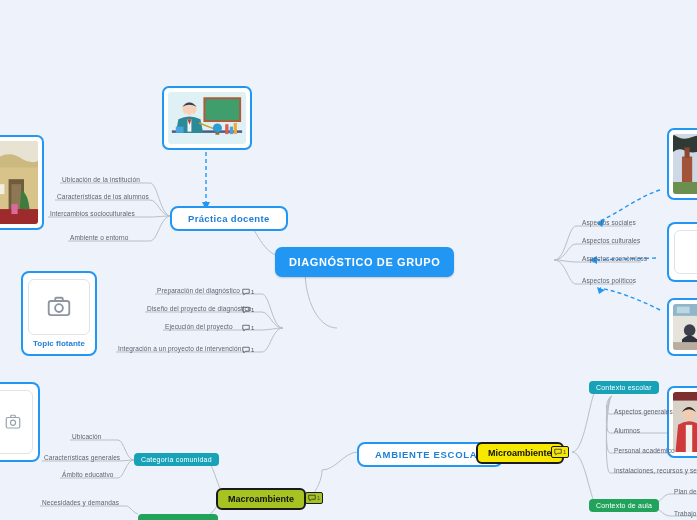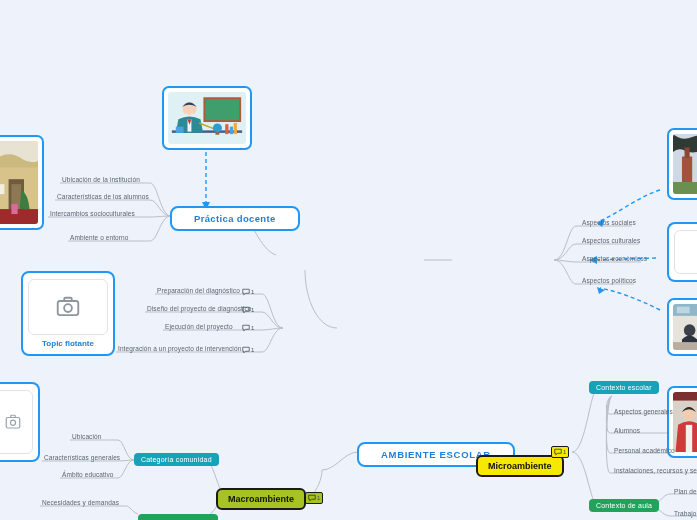--- a/index.html
+++ b/index.html
@@ -17,21 +17,21 @@
 
   .root-node{
     background:#2196f3;color:#fff;border-radius:7px;
     font-size:11px;font-weight:bold;letter-spacing:.6px;
     padding:9px 14px;text-align:center;
     box-shadow:0 1px 2px rgba(0,0,0,.18);
   }
   .blue-node{
     background:#fff;border:2px solid #2196f3;border-radius:8px;
     color:#1f7fd6;font-size:9.5px;font-weight:bold;letter-spacing:.35px;
-    padding:5px 22px;text-align:center;
+    padding:5px 16px;text-align:center;
   }
   .caps-node{letter-spacing:.7px;}
   .teal-node{
     background:#17a2b8;color:#fff;border-radius:4px;
     font-size:7px;padding:3px 7px;letter-spacing:.2px;
   }
   .green-node{
     background:#22a35c;color:#fff;border-radius:4px;
     font-size:7px;padding:3px 7px;letter-spacing:.2px;
   }
@@ -253,31 +253,32 @@
   <div class="ph-node clip-left" style="left:-12px;top:382px;width:52px;height:80px;">
     <div class="ph-box">
       <svg width="18" height="18" viewBox="0 0 24 24">
         <rect x="3" y="6" width="18" height="14" rx="2" fill="none" stroke="#9aa3ad" stroke-width="1.6"></rect>
         <circle cx="12" cy="13" r="3.4" fill="none" stroke="#9aa3ad" stroke-width="1.6"></circle>
         <rect x="9" y="3" width="6" height="3" rx="1" fill="none" stroke="#9aa3ad" stroke-width="1.6"></rect>
       </svg>
     </div>
   </div>
 
-  <div class="ph-node" style="left:21px;top:271px;width:94px;height:85px;">
+  <div class="ph-node" style="left:21px;top:271px;width:76px;height:85px;">
     <div class="ph-box">
       <svg width="26" height="26" viewBox="0 0 24 24">
         <rect x="2.5" y="6.5" width="19" height="13" rx="2.2" fill="none" stroke="#8d969f" stroke-width="1.7"></rect>
         <circle cx="12" cy="13" r="3.6" fill="none" stroke="#8d969f" stroke-width="1.7"></circle>
         <rect x="8.5" y="3.5" width="7" height="3" rx="1" fill="none" stroke="#8d969f" stroke-width="1.7"></rect>
       </svg>
     </div>
     <div class="ph-label">Topic flotante</div>
   </div>
 
+  <div class="node root-node" style="left:275px;top:247px;">DIAGNÓSTICO DE GRUPO</div>
 
   <div class="node blue-node" style="left:170px;top:206px;">Práctica docente</div>
 
   <div class="node leaf" style="left:60px;top:176px;">Ubicación de la institución</div>
   <div class="node leaf" style="left:55px;top:193px;">Características de los alumnos</div>
   <div class="node leaf" style="left:48px;top:210px;">Intercambios socioculturales</div>
   <div class="node leaf" style="left:68px;top:234px;">Ambiente o entorno</div>
 
 
   <div class="node leaf" style="left:155px;top:287px;">Preparación del diagnóstico</div>
@@ -313,21 +314,21 @@
   </div>
 
 
   <div class="node leaf" style="left:580px;top:219px;">Aspectos sociales</div>
   <div class="node leaf" style="left:580px;top:237px;">Aspectos culturales</div>
   <div class="node leaf" style="left:580px;top:255px;">Aspectos económicos</div>
   <div class="node leaf" style="left:580px;top:277px;">Aspectos políticos</div>
 
   <div class="node blue-node caps-node" style="left:357px;top:442px;">AMBIENTE ESCOLAR</div>
 
-  <div class="node yellow-node" style="left:476px;top:455px;">Microambiente</div>
+  <div class="node yellow-node" style="left:476px;top:442px;">Microambiente</div>
   <div class="badge on-yellow" style="left:551px;top:446px;">
     <svg width="8" height="8" viewBox="0 0 16 16">
       <path d="M1.5 2.5h13v8h-7l-4 3v-3h-2z" fill="none" stroke="#333" stroke-width="1.6"></path>
     </svg>
     <span>1</span>
   </div>
 
   <div class="node olive-node" style="left:216px;top:488px;">Macroambiente</div>
   <div class="badge on-olive" style="left:305px;top:492px;">
     <svg width="8" height="8" viewBox="0 0 16 16">

